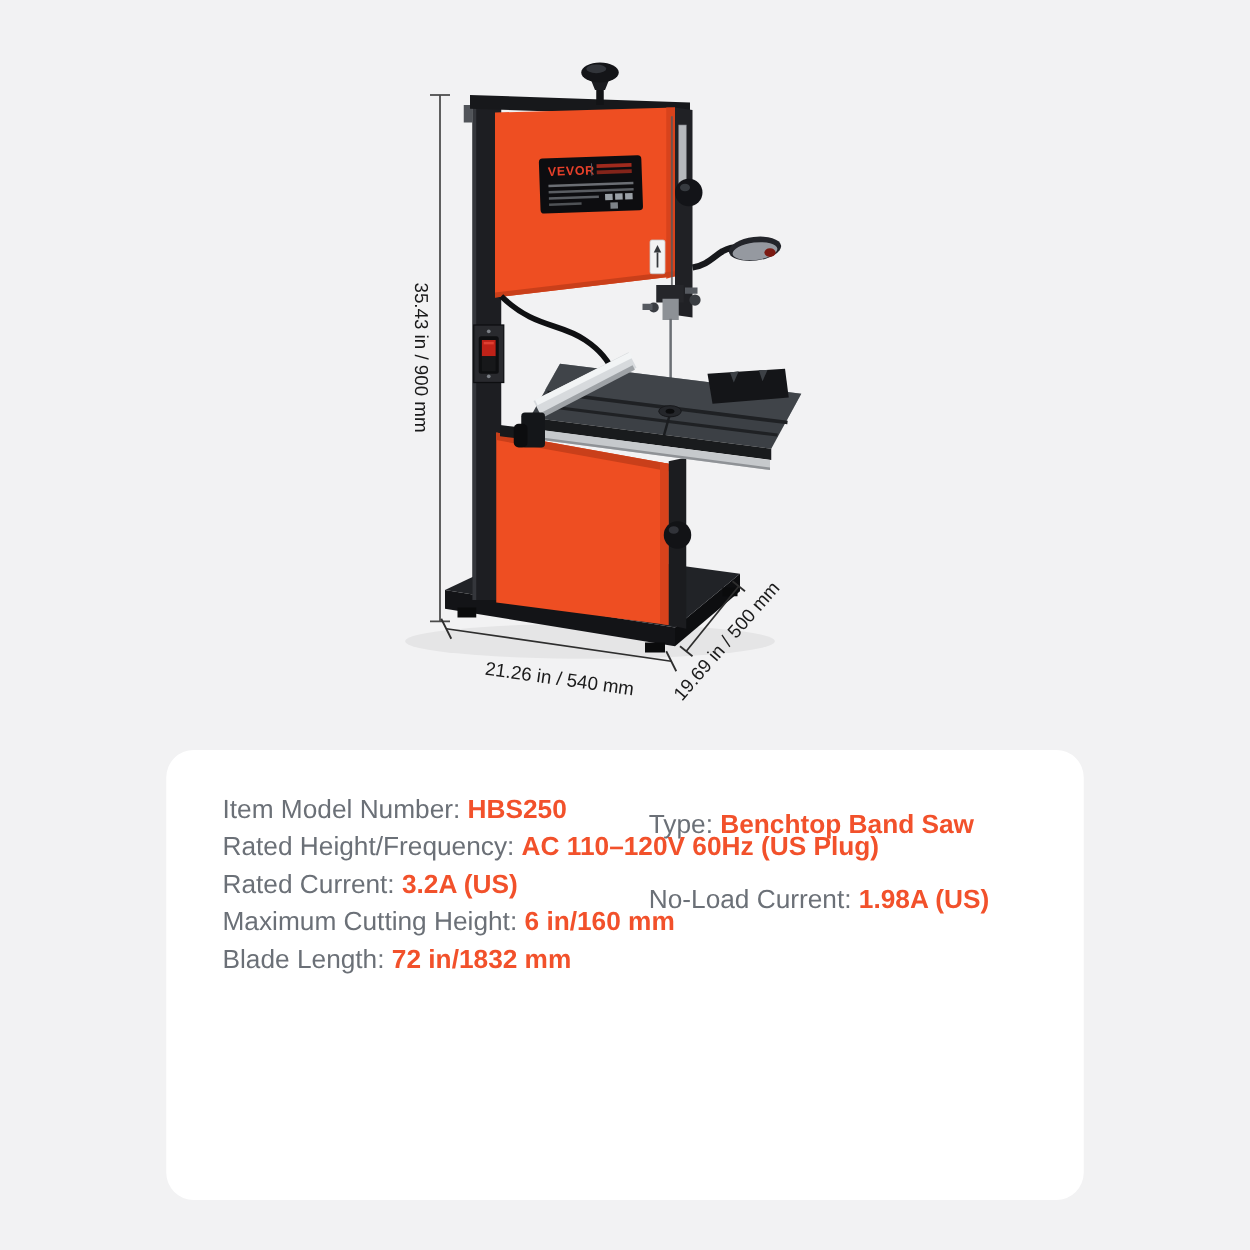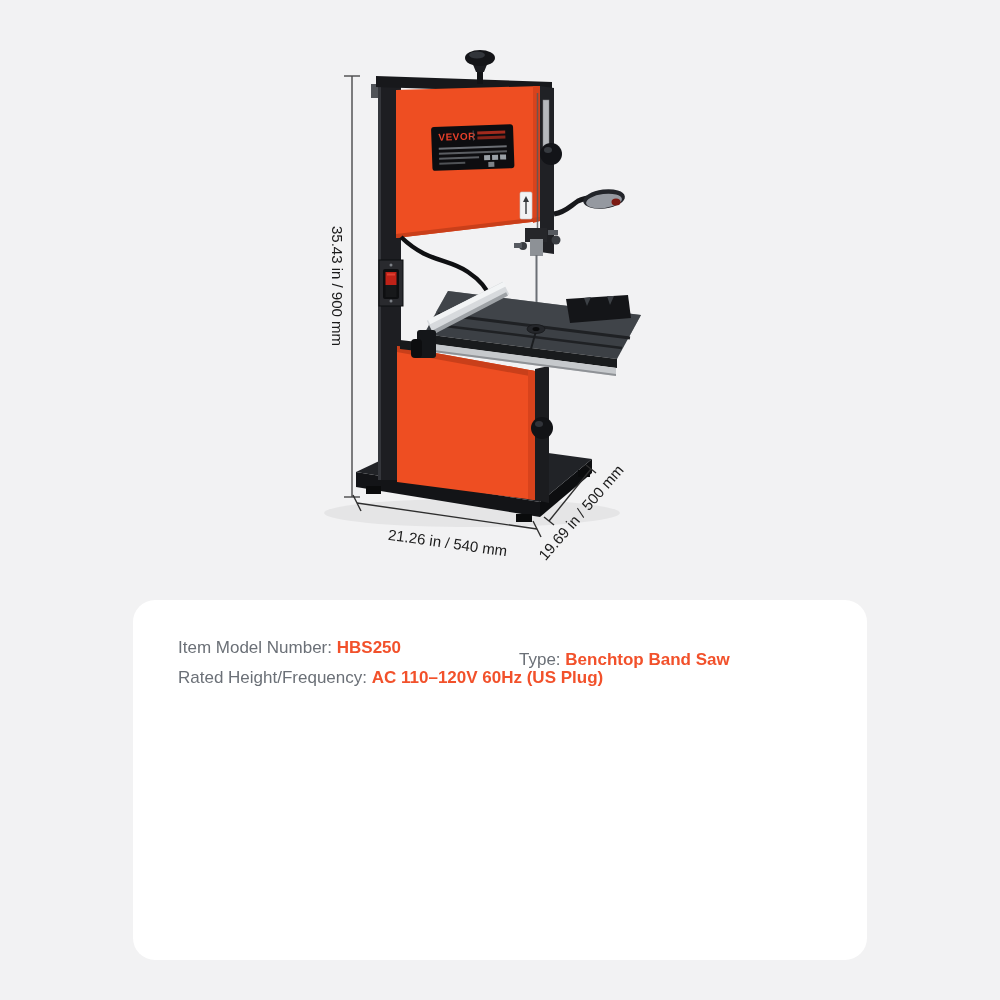--- a/index.html
+++ b/index.html
@@ -4,21 +4,21 @@
 <style>
   html,body{margin:0;padding:0;}
   body{font-family:"Liberation Sans", sans-serif;}
   .stage{position:relative;width:1000px;height:1000px;background:#f2f2f3;overflow:hidden;}
   .hero{position:absolute;top:0;left:0;}
   .spec-panel{
     position:absolute;left:133px;top:600px;width:734px;height:360px;
     box-sizing:border-box;background:#ffffff;border-radius:22px;
     padding:33px 45px 0 45px;
   }
-  .spec-row{position:relative;height:30px;line-height:30px;font-size:17px;white-space:nowrap;}
+  .spec-row{position:relative;height:30px;line-height:30px;font-size:21px;white-space:nowrap;}
   .spec-col2{position:absolute;left:341px;top:12px;}
   .lbl{color:#6b7077;font-weight:400;}
   .val{color:#f2512b;font-weight:700;}
   svg text{font-family:"Liberation Sans", sans-serif;}
   .dim-text{font-size:15px;fill:#1a1a1a;}
 </style>
 </head>
 <body>
 
 <div class="stage">
@@ -183,24 +183,32 @@
 
     <div class="spec-row">
       <span><span class="lbl">Item Model Number: </span><span class="val">HBS250</span></span>
       <span class="spec-col2"><span class="lbl">Type: </span><span class="val">Benchtop Band Saw</span></span>
     </div>
 
     <div class="spec-row">
       <span><span class="lbl">Rated Height/Frequency: </span><span class="val">AC 110–120V 60Hz (US Plug)</span></span>
     </div>
 
-
-
-
-
-    <div class="spec-row">
+    <div class="spec-row">
+      <span><span class="lbl">Rated Current: </span><span class="val">3.2A (US)</span></span>
+      <span class="spec-col2"><span class="lbl">No-Load Current: </span><span class="val">1.98A (US)</span></span>
+    </div>
+
+
+
+    <div class="spec-row">
+      <span><span class="lbl">Maximum Cutting Height: </span><span class="val">6 in/160 mm</span></span>
+    </div>
+
+    <div class="spec-row">
+      <span><span class="lbl">Blade Length: </span><span class="val">72 in/1832 mm</span></span>
     </div>
 
 
 
 
   </div>
 </div>
 
 </body></html>

